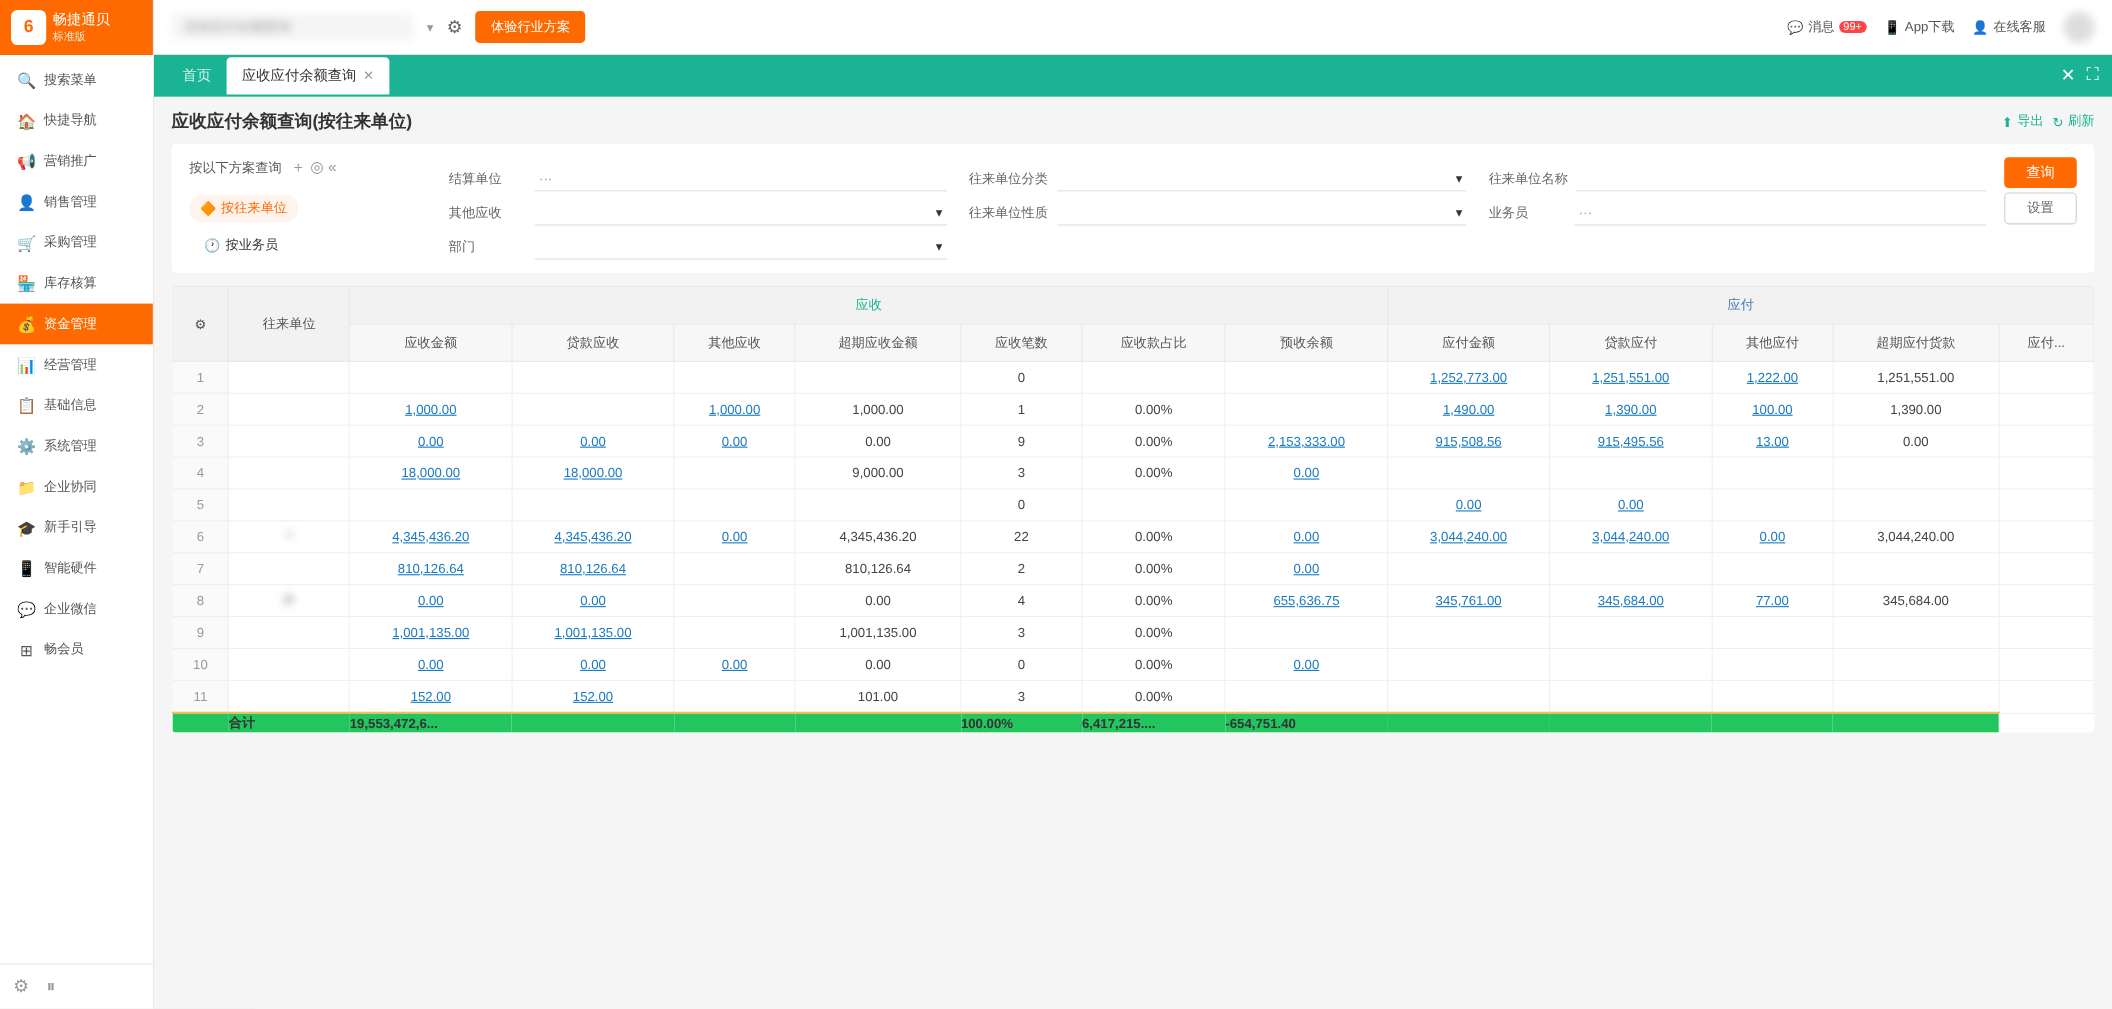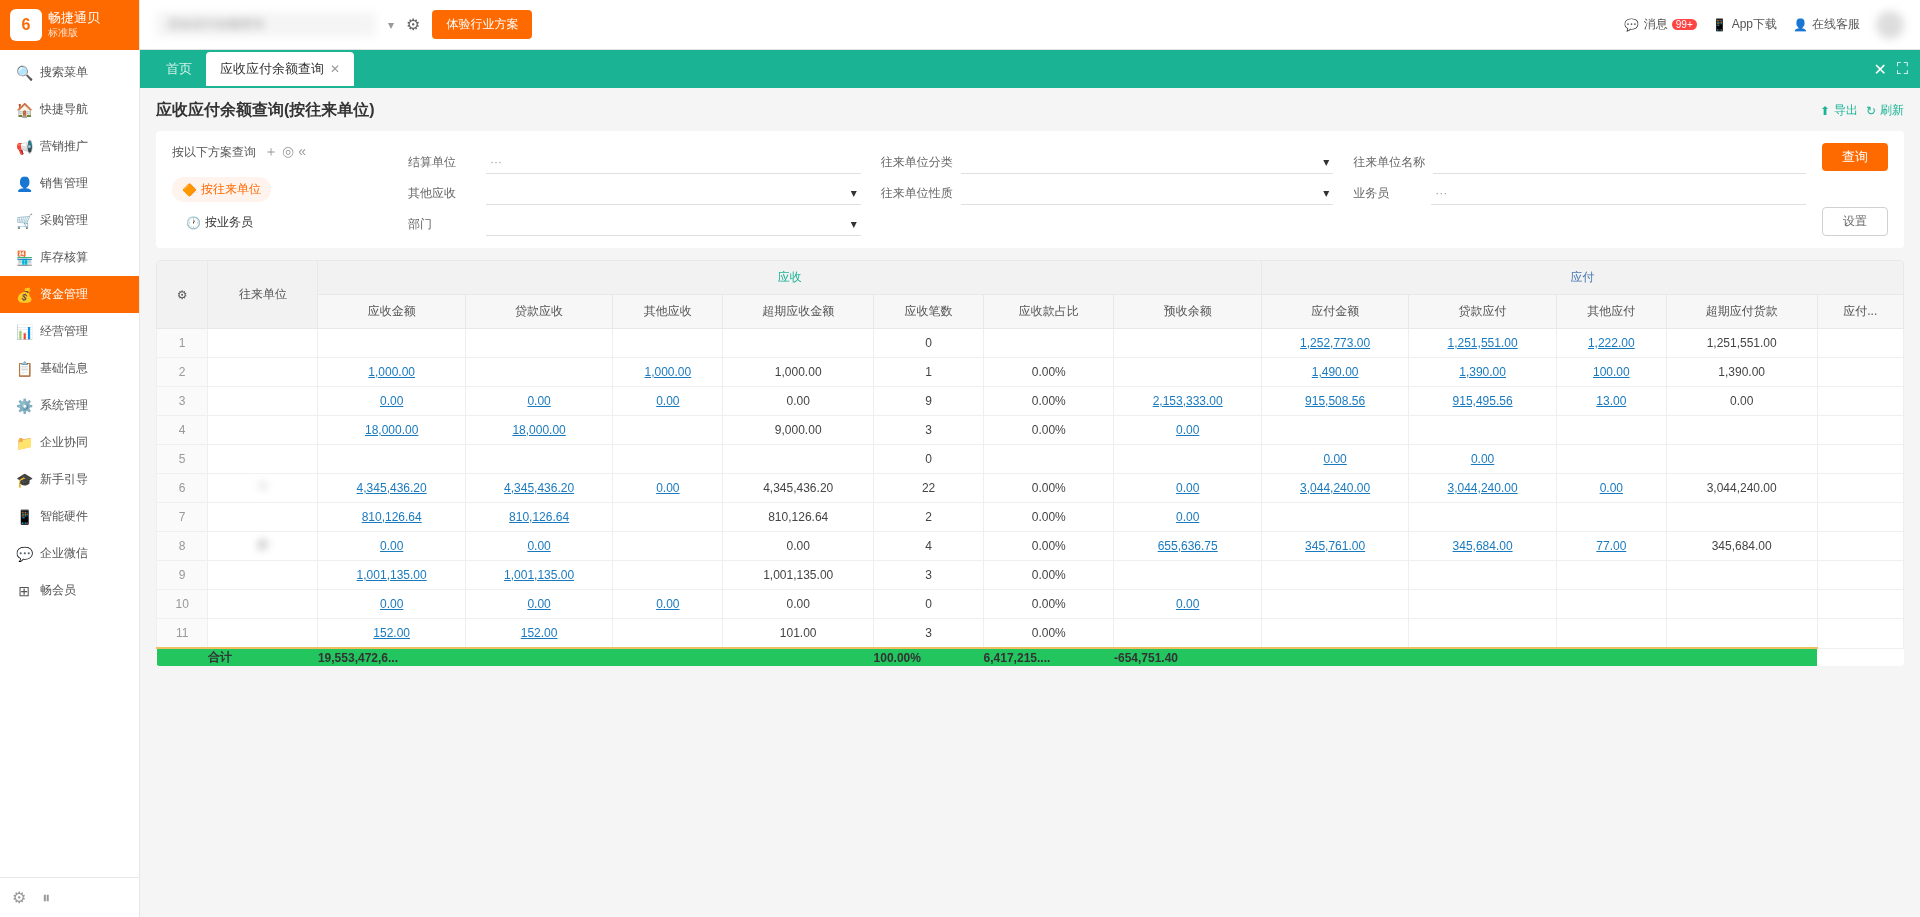--- a/index.html
+++ b/index.html
@@ -219,21 +219,20 @@
       cursor: pointer;
     }
     .setting-btn {
       background: #fff;
       color: #666;
       border: 1px solid #d0d0d0;
       border-radius: 4px;
       padding: 5px 20px;
       font-size: 12px;
       cursor: pointer;
-      margin-top: 32px;
     }
 
     
     .data-table-wrap {
       background: #fff;
       border-radius: 4px;
       overflow: auto;
     }
     table { width: 100%; border-collapse: collapse; font-size: 12px; }
     thead tr th {

